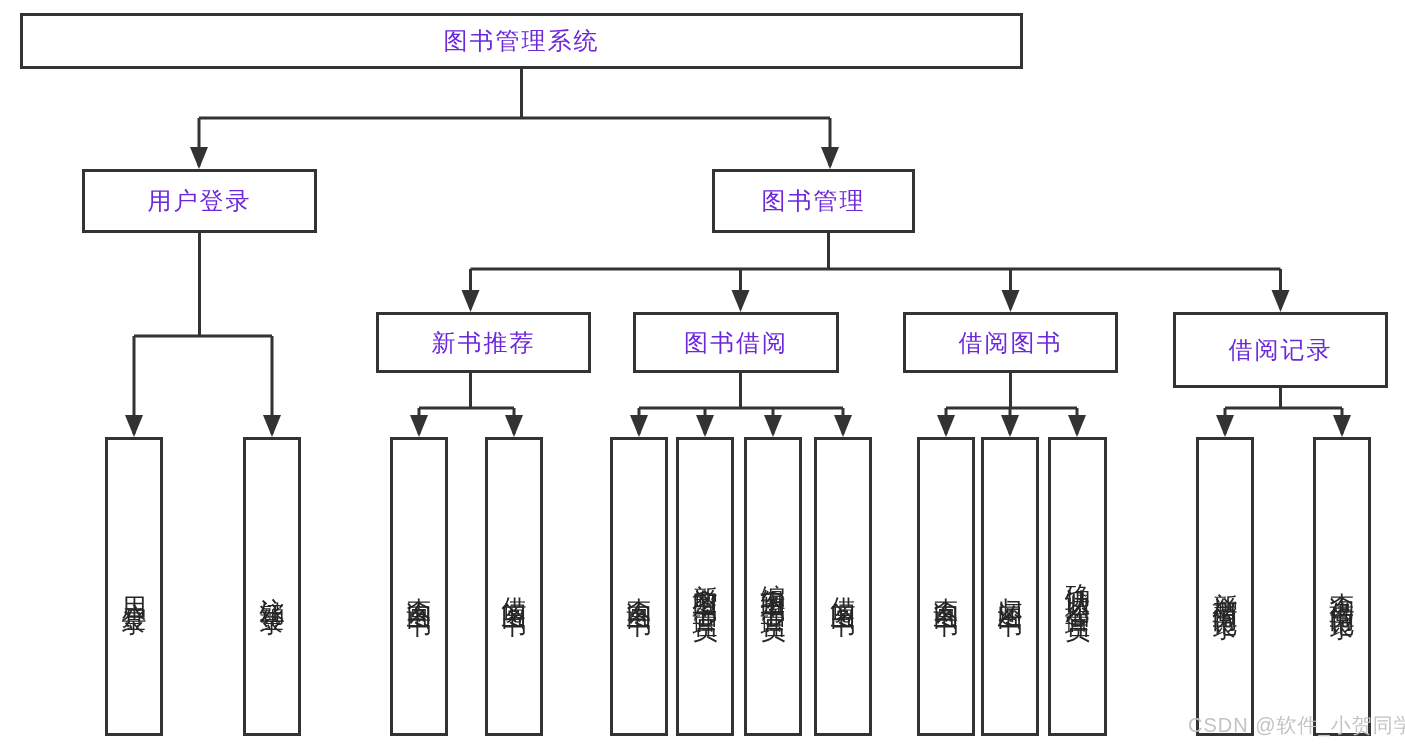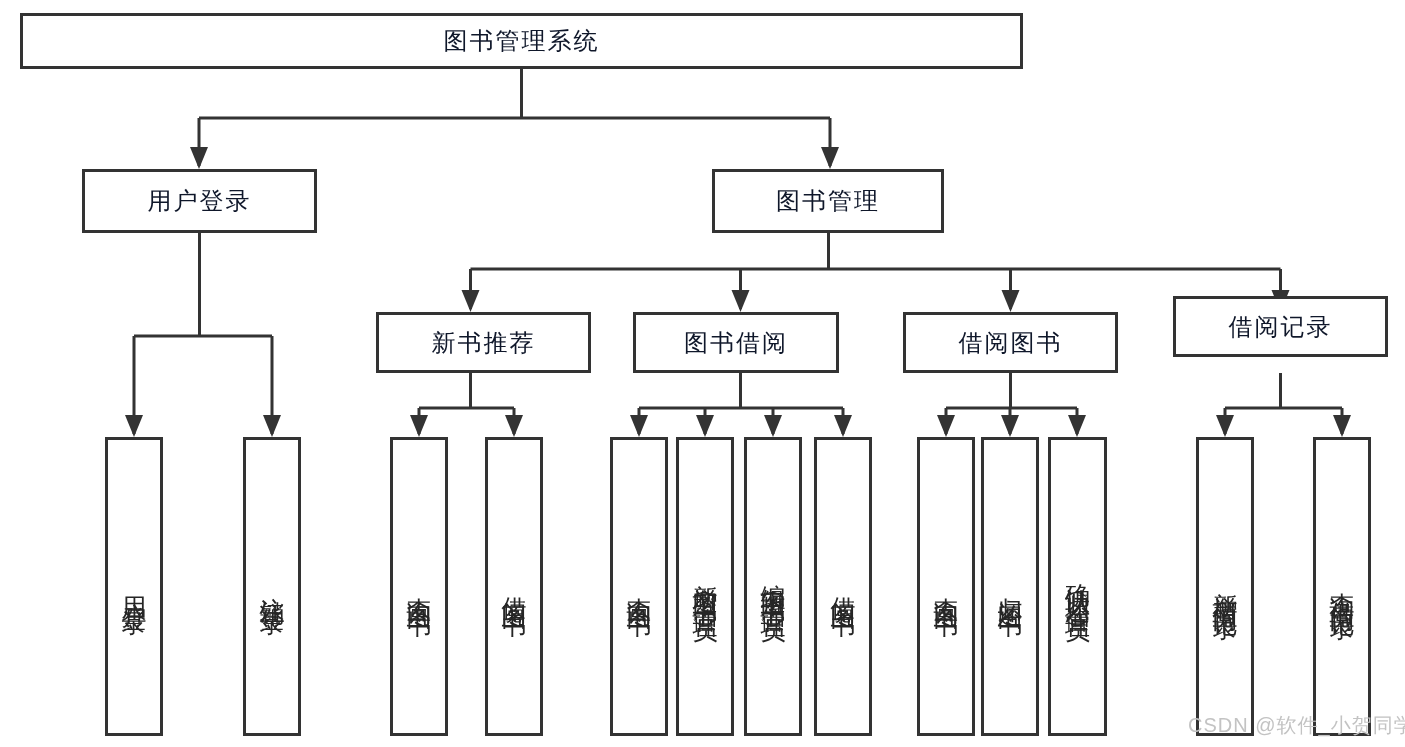--- a/index.html
+++ b/index.html
@@ -12,21 +12,21 @@
   }
   .connectors{position:absolute;left:0;top:0;width:1405px;height:747px;pointer-events:none;}
   .node{
     position:absolute;
     box-sizing:border-box;
     border:3px solid #333333;
     background:#ffffff;
     display:flex;align-items:center;justify-content:center;
   }
   .hlabel{
-    font-size:24px;letter-spacing:2px;color:#0f172a;white-space:nowrap;
+    font-size:24px;letter-spacing:2px;color:#6d28d9;white-space:nowrap;
   }
   .vbox{top:437px;width:58px;height:299px;}
   .vlabel{
     writing-mode:vertical-rl;
     text-orientation:mixed;
     font-size:25px;letter-spacing:5px;color:#262626;
     line-height:1;
   }
   .watermark{
     position:absolute;left:1188px;top:712px;
@@ -78,34 +78,34 @@
     </g>
   </svg>
 
   <div class="node" style="left:20px;top:13px;width:1003px;height:56px">
     <span class="hlabel">图书管理系统</span>
   </div>
 
   <div class="node" style="left:82px;top:169px;width:235px;height:64px">
     <span class="hlabel">用户登录</span>
   </div>
-  <div class="node" style="left:712px;top:169px;width:232px;height:64px">
+  <div class="node" style="left:712px;top:169px;width:203px;height:64px">
     <span class="hlabel">图书管理</span>
   </div>
 
   <div class="node" style="left:376px;top:312px;width:215px;height:61px">
     <span class="hlabel">新书推荐</span>
   </div>
   <div class="node" style="left:633px;top:312px;width:206px;height:61px">
     <span class="hlabel">图书借阅</span>
   </div>
   <div class="node" style="left:903px;top:312px;width:215px;height:61px">
     <span class="hlabel">借阅图书</span>
   </div>
-  <div class="node" style="left:1173px;top:296px;width:215px;height:61px">
+  <div class="node" style="left:1173px;top:312px;width:215px;height:76px">
     <span class="hlabel">借阅记录</span>
   </div>
 
   <div class="node vbox" style="left:105px">
     <span class="vlabel">用户登录</span>
   </div>
   <div class="node vbox" style="left:243px">
     <span class="vlabel">注销登录</span>
   </div>
 

